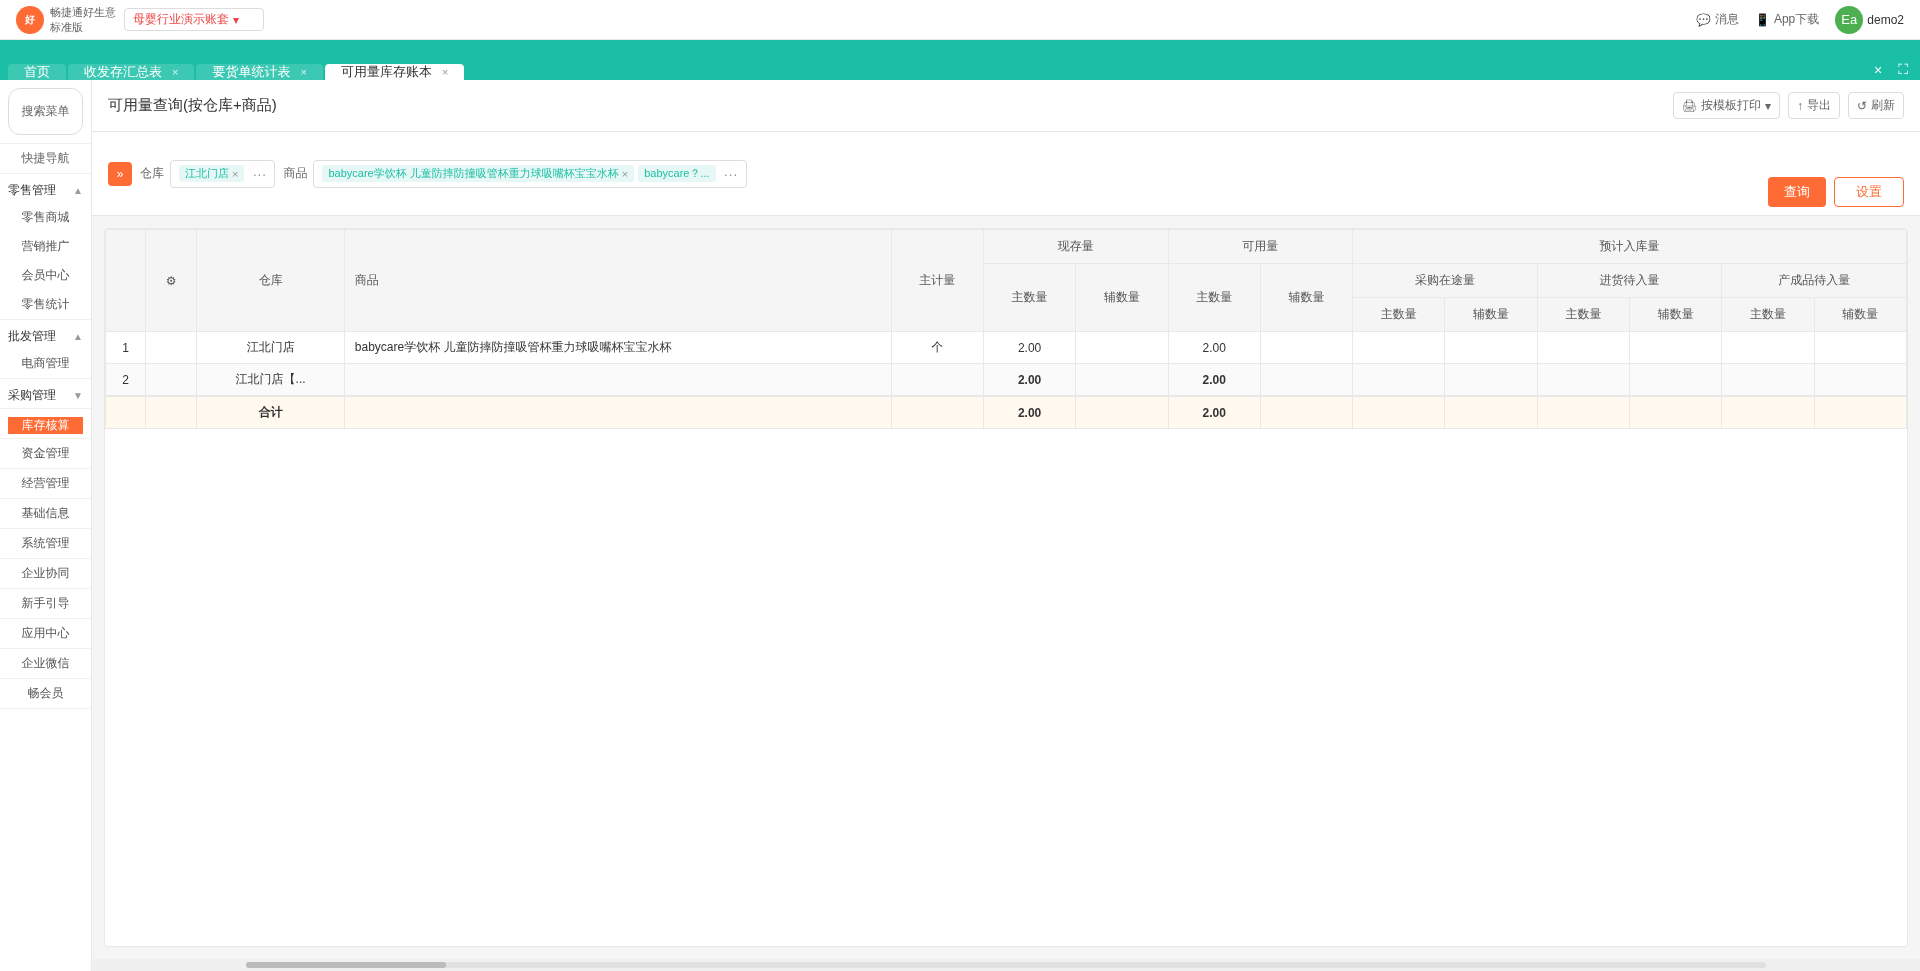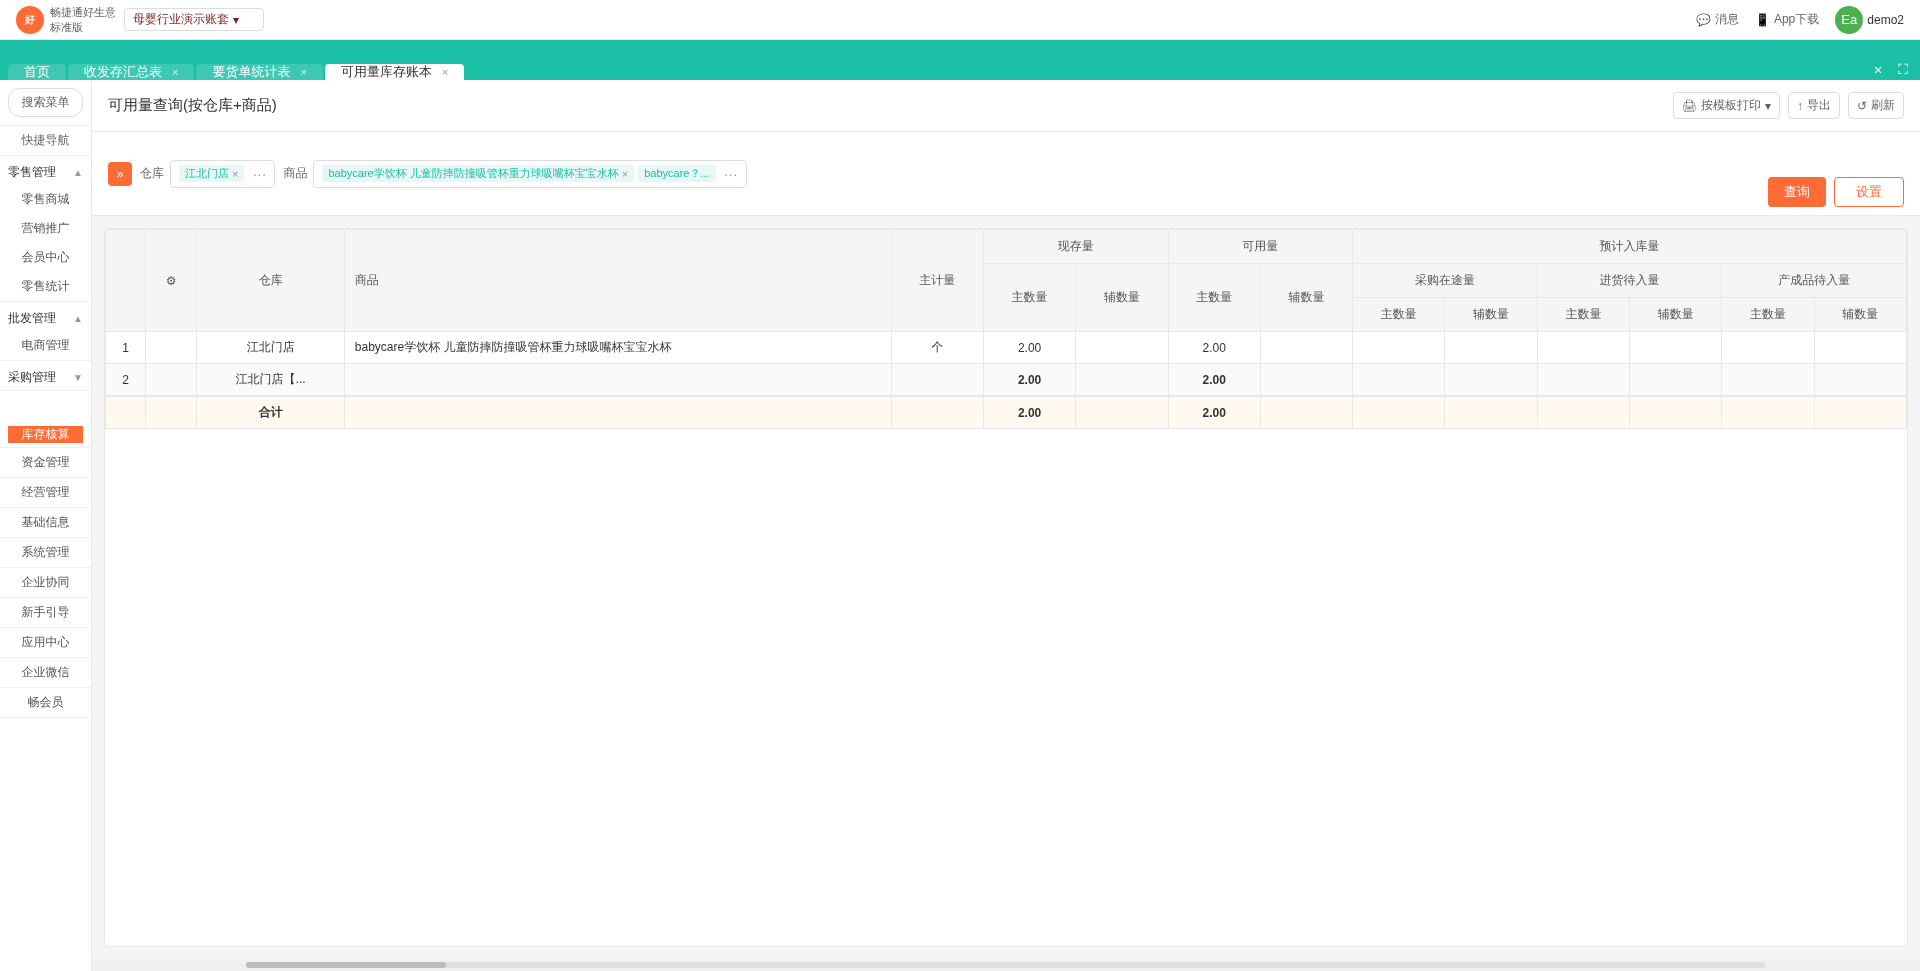--- a/index.html
+++ b/index.html
@@ -4,42 +4,42 @@
   <style>
     * { box-sizing: border-box; margin: 0; padding: 0; }
     body { font-family: 'Microsoft YaHei', Arial, sans-serif; font-size: 13px; color: #333; background: #f5f5f5; display: flex; flex-direction: column; height: 971px; overflow: hidden; }
 
     
     .top-bar { height: 40px; background: #fff; display: flex; align-items: center; justify-content: space-between; padding: 0 16px; border-bottom: 1px solid #e8e8e8; flex-shrink: 0; }
     .top-bar-left { display: flex; align-items: center; gap: 8px; }
     .logo-area { display: flex; align-items: center; gap: 6px; }
     .logo-icon { width: 28px; height: 28px; background: #ff6b35; border-radius: 50%; display: flex; align-items: center; justify-content: center; color: #fff; font-size: 10px; font-weight: bold; }
     .logo-text { font-size: 11px; color: #666; line-height: 1.3; }
-    .industry-select { display: flex; align-items: center; gap: 4px; border: 1px solid #ddd; border-radius: 4px; padding: 2px 8px; font-size: 12px; color: #7f1d1d; background: #fff; cursor: pointer; min-width: 140px; }
+    .industry-select { display: flex; align-items: center; gap: 4px; border: 1px solid #ddd; border-radius: 4px; padding: 2px 8px; font-size: 12px; color: #ef4444; background: #fff; cursor: pointer; min-width: 140px; }
     .top-bar-right { display: flex; align-items: center; gap: 16px; }
     .top-bar-action { display: flex; align-items: center; gap: 4px; font-size: 12px; color: #666; cursor: pointer; }
     .user-avatar { width: 28px; height: 28px; border-radius: 50%; background: #4CAF50; display: flex; align-items: center; justify-content: center; color: #fff; font-size: 13px; overflow: hidden; }
     .user-name { font-size: 12px; color: #333; cursor: pointer; }
 
     
     .nav-tabs { height: 40px; background: #1abfa5; display: flex; align-items: flex-end; padding: 0 8px; flex-shrink: 0; gap: 2px; position: relative; }
     .nav-tab { height: 16px; padding: 0 16px; display: flex; align-items: center; gap: 6px; border-radius: 4px 4px 0 0; font-size: 13px; cursor: pointer; background: rgba(255,255,255,0.15); color: #fff; white-space: nowrap; }
     .nav-tab.active { background: #fff; color: #333; }
     .nav-tab .close-icon { font-size: 11px; color: rgba(255,255,255,0.8); margin-left: 4px; }
     .nav-tab.active .close-icon { color: #999; }
     .nav-tabs-right { margin-left: auto; display: flex; align-items: center; gap: 8px; }
     .nav-window-btn { color: #fff; font-size: 14px; cursor: pointer; padding: 2px 4px; }
 
     
     .main-layout { display: flex; flex: 1; overflow: hidden; }
 
     
     .sidebar { width: 92px; background: #fff; border-right: 1px solid #e8e8e8; display: flex; flex-direction: column; flex-shrink: 0; overflow-y: auto; }
     .sidebar-search { padding: 8px; border-bottom: 1px solid #f0f0f0; }
-    .sidebar-search-btn { width: 100%; padding: 5px 0; background: #fff; border: 1px solid #ddd; border-radius: 12px; text-align: center; font-size: 12px; color: #666; cursor: pointer; }
+    .sidebar-search-btn { width: 100%; padding: 14px 0; background: #fff; border: 1px solid #ddd; border-radius: 12px; text-align: center; font-size: 12px; color: #666; cursor: pointer; }
     .sidebar-nav-btn { padding: 6px 8px; text-align: center; font-size: 12px; color: #666; cursor: pointer; border-bottom: 1px solid #f0f0f0; }
     .sidebar-section { border-bottom: 1px solid #f0f0f0; }
     .sidebar-section-header { padding: 8px 8px 4px; display: flex; align-items: center; justify-content: space-between; font-size: 12px; color: #333; font-weight: 500; cursor: pointer; }
     .sidebar-item { padding: 6px 8px; font-size: 12px; color: #555; cursor: pointer; text-align: center; }
     .sidebar-item.active { background: #ff6b35; color: #fff; border-radius: 0; }
     .sidebar-arrow { font-size: 10px; color: #999; }
 
     
     .content-area { flex: 1; display: flex; flex-direction: column; overflow: hidden; }
 
@@ -161,21 +161,21 @@
 
     <div class="sidebar-section">
       <div class="sidebar-section-header">
         <span>采购管理</span>
         <span class="sidebar-arrow">▼</span>
       </div>
     </div>
 
     <div class="sidebar-section">
       <div class="sidebar-section-header">
-        <div class="sidebar-item active" style="width:100%;padding:0;margin-top:27px;">库存核算</div>
+        <div class="sidebar-item active" style="width:100%;padding:0;">库存核算</div>
       </div>
     </div>
 
     <div class="sidebar-section">
       <div class="sidebar-item">资金管理</div>
     </div>
     <div class="sidebar-section">
       <div class="sidebar-item">经营管理</div>
     </div>
     <div class="sidebar-section">

